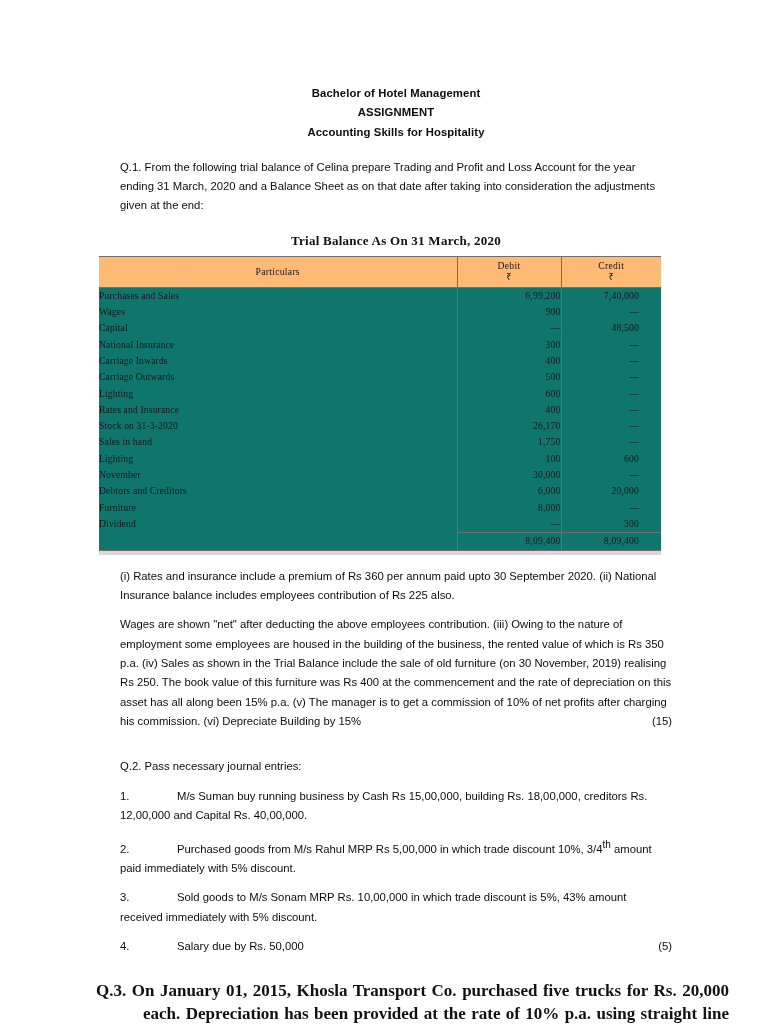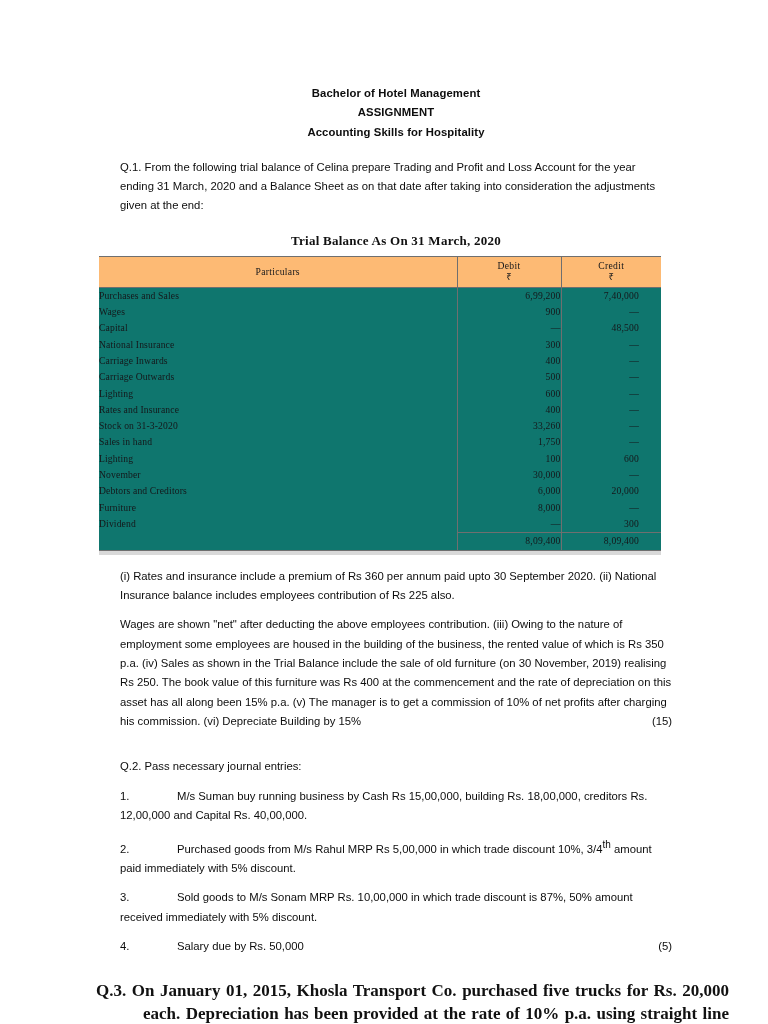--- a/index.html
+++ b/index.html
@@ -255,21 +255,21 @@
               <td class="cell-num debit">600</td>
               <td class="cell-num credit">—</td>
             </tr>
             <tr>
               <td class="cell-part">Rates and Insurance</td>
               <td class="cell-num debit">400</td>
               <td class="cell-num credit">—</td>
             </tr>
             <tr>
               <td class="cell-part">Stock on 31-3-2020</td>
-              <td class="cell-num debit">33,260</td>
+              <td class="cell-num debit">26,170</td>
               <td class="cell-num credit">—</td>
             </tr>
             <tr>
               <td class="cell-part">Sales in hand</td>
               <td class="cell-num debit">1,750</td>
               <td class="cell-num credit">—</td>
             </tr>
             <tr>
               <td class="cell-part">Lighting</td>
               <td class="cell-num debit">100</td>
@@ -319,21 +319,21 @@
 
       <p class="para q2-item">
         <span class="num-lead">1.</span><span>M/s Suman buy running business by Cash Rs 15,00,000, building Rs. 18,00,000, creditors Rs. 12,00,000 and Capital Rs. 40,00,000.</span>
       </p>
 
       <p class="para q2-item">
         <span class="num-lead">2.</span><span>Purchased goods from M/s Rahul MRP Rs 5,00,000 in which trade discount 10%, 3/4</span><sup class="ord">th</sup><span> amount paid immediately with 5% discount.</span>
       </p>
 
       <p class="para q2-item">
-        <span class="num-lead">3.</span><span>Sold goods to M/s Sonam MRP Rs. 10,00,000 in which trade discount is 87%, 50% amount received immediately with 5% discount.</span>
+        <span class="num-lead">3.</span><span>Sold goods to M/s Sonam MRP Rs. 10,00,000 in which trade discount is 5%, 43% amount received immediately with 5% discount.</span>
       </p>
 
       <p class="para q2-item">
         <span class="num-lead">4.</span><span>Salary due by Rs. 50,000</span><span class="marks-right">(5)</span>
       </p>
     </div>
 
     <p class="q3-block">
       <span class="q3-label">Q.3.</span>
       <span>On January 01, 2015, Khosla Transport Co. purchased five trucks for Rs. 20,000 each. Depreciation has been provided at the rate of 10% p.a. using straight line method and accumulated in provision for depreciation account. On January 01, 2016, one truck was sold for Rs. 15,000. On July 01, 2017, another truck (purchased for Rs. 20,000 on Jan, 01, 2014) was sold for Rs. 18,000. A new truck costing Rs. 30,000 was purchased on October 01, 2017. You are required to</span>

